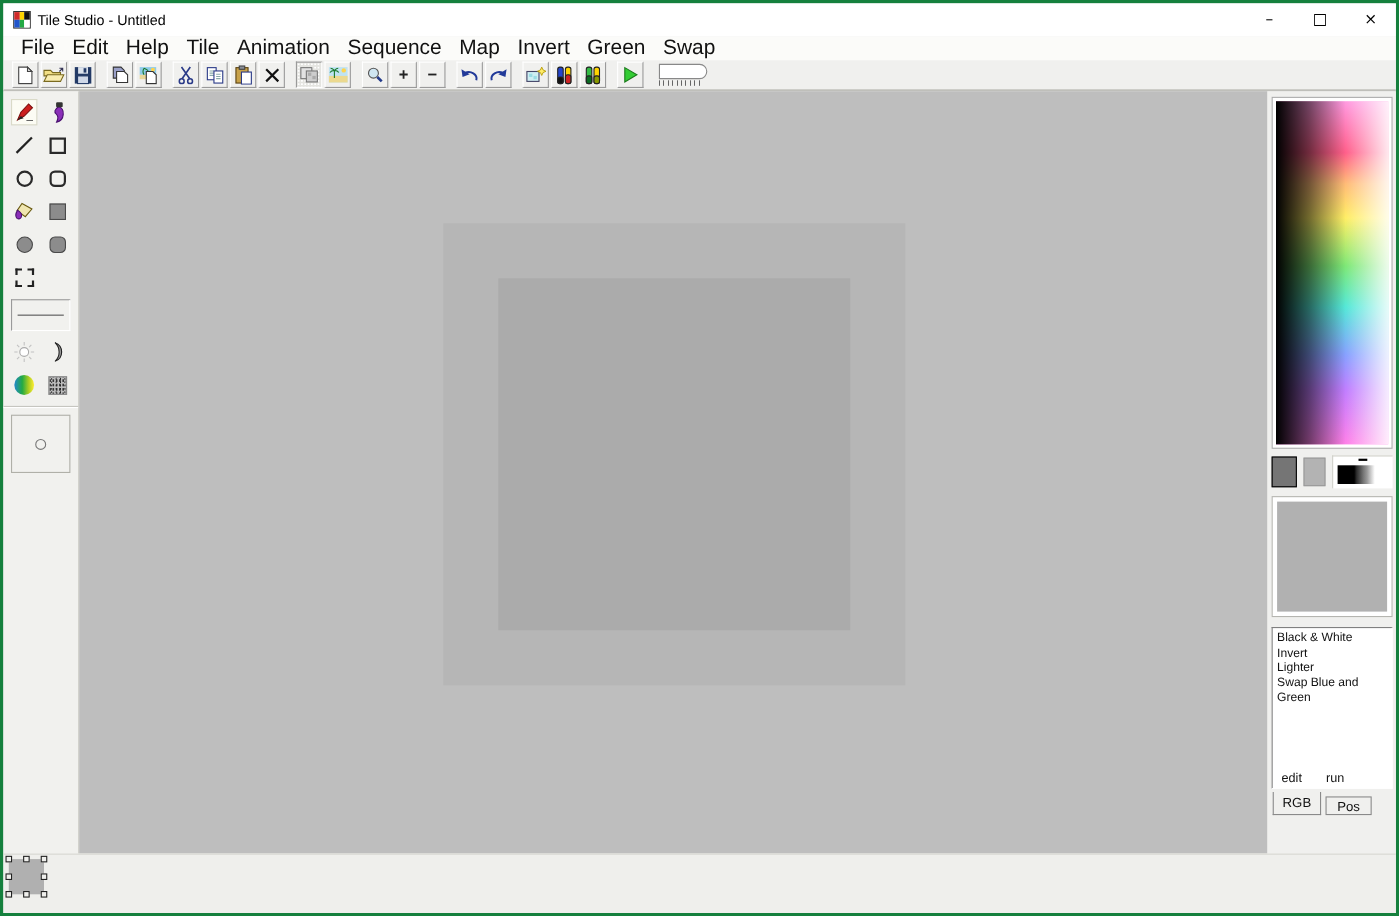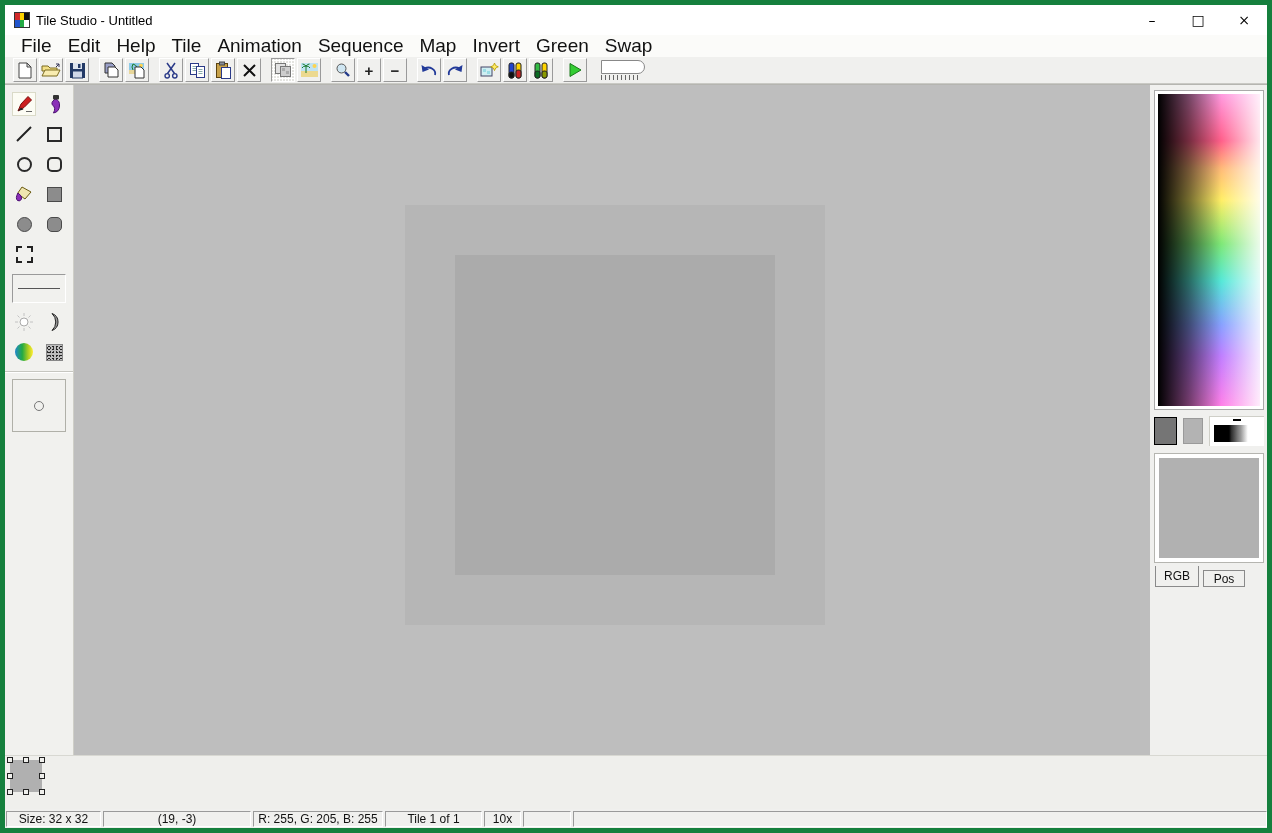--- a/index.html
+++ b/index.html
@@ -1,18 +1,18 @@
 <!DOCTYPE html>
 <html><head>
 <meta charset="utf-8">
 <style>
   * { margin:0; padding:0; box-sizing:border-box; }
   html,body { width:1272px; height:833px; }
   body { font-family:"Liberation Sans","DejaVu Sans",sans-serif; font-size:12px; color:#111; }
-  .window { width:1272px; height:833px; border:5px solid #15803d; background:#f0f0ee;
+  .window { width:1272px; height:833px; border:3px solid #15803d; background:#f0f0ee;
             display:flex; flex-direction:column; overflow:hidden; }
 
   
   .titlebar { height:30px; background:#ffffff; display:flex; align-items:center; flex:0 0 auto; }
   .app-icon { width:16px; height:16px; margin:0 6px 0 9px; display:grid;
               grid-template-columns:1fr 1fr 1fr; grid-template-rows:1fr 1fr; border:1px solid #333; }
   .app-icon i { display:block; }
   .title-text { font-size:13px; color:#000; }
   .win-controls { margin-left:auto; display:flex; height:30px; }
   .win-btn { width:46px; height:30px; display:flex; align-items:center; justify-content:center;
@@ -410,20 +410,32 @@
         <div class="swatch-primary" style="background-color: rgb(117, 117, 117);"></div>
         <div class="swatch-secondary" style="background-color: rgb(179, 179, 179);"></div>
         <div class="bright-wrap">
           <div class="bright-bar"></div>
           <div class="bright-marker"></div>
         </div>
       </div>
       <div class="preview-frame">
         <div class="preview-fill" style="background-color: rgb(177, 177, 177);"></div>
       </div>
+      <div class="filterbox">
+        <div class="filterlist">
+          <div>Black &amp; White</div>
+          <div>Invert</div>
+          <div>Lighter</div>
+          <div>Swap Blue and Green</div>
+        </div>
+        <div class="filteractions">
+          <span>edit</span>
+          <span>run</span>
+        </div>
+      </div>
       <div class="tabsrow">
         <div class="tab-rgb">RGB</div>
         <div class="tab-pos">Pos</div>
       </div>
     </div>
   </div>
 
   <div class="thumbstrip">
     <div class="thumb" style="background-color: rgb(176, 176, 176);">
       <div class="handle" style="left:-3px;top:-3px"></div>
@@ -431,23 +443,14 @@
       <div class="handle" style="right:-3px;top:-3px"></div>
       <div class="handle" style="left:-3px;top:13px"></div>
       <div class="handle" style="right:-3px;top:13px"></div>
       <div class="handle" style="left:-3px;bottom:-3px"></div>
       <div class="handle" style="left:13px;bottom:-3px"></div>
       <div class="handle" style="right:-3px;bottom:-3px"></div>
     </div>
   </div>
 
 
-  <div class="statusbar">
-    <div class="spanel sp1">Size: 32 x 32</div>
-    <div class="spanel sp2">(19, -3)</div>
-    <div class="spanel sp3">R: 255, G: 205, B: 255</div>
-    <div class="spanel sp4">Tile 1 of 1</div>
-    <div class="spanel sp5">10x</div>
-    <div class="spanel sp6"></div>
-    <div class="spanel sp7"></div>
-  </div>
 
 </div>
 
 </body></html>

